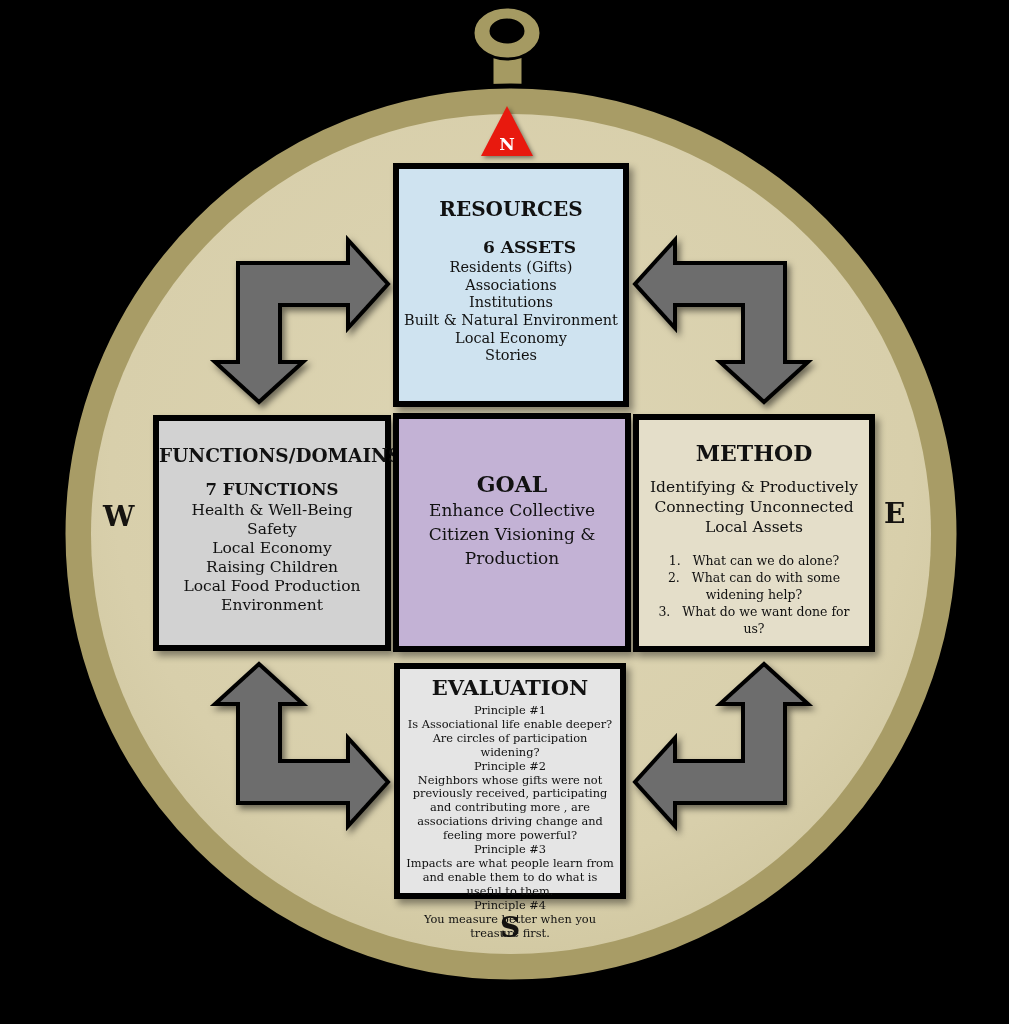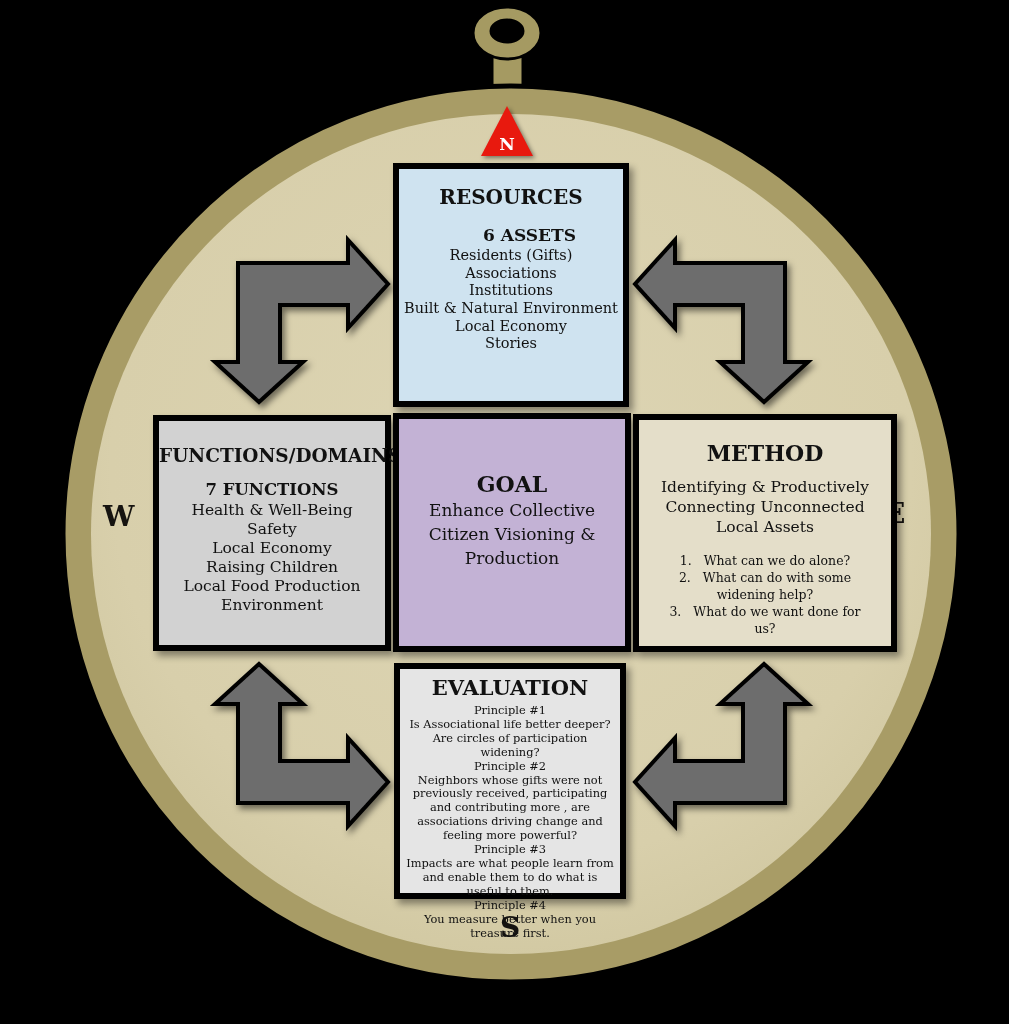--- a/index.html
+++ b/index.html
@@ -27,35 +27,35 @@
     color:#ffffff;font-weight:bold;font-size:17px;line-height:1;}
 
   
   .box{
     position:absolute;border:6px solid #000;box-sizing:border-box;
     text-align:center;box-shadow:4px 5px 7px rgba(0,0,0,0.4);
   }
   .box .title{font-weight:bold;margin:0;}
   .box .subtitle{font-weight:bold;}
 
-  .box-resources{left:393px;top:163px;width:236px;height:244px;background:#cfe3f0;padding-top:16px;}
+  .box-resources{left:393px;top:163px;width:236px;height:244px;background:#cfe3f0;padding-top:28px;}
   .box-resources .title{font-size:20px;margin-bottom:16px;}
   .box-resources .subtitle{font-size:17px;margin-bottom:2px;margin-left:37px;}
   .box-resources .line{font-size:14.5px;line-height:1.22;}
 
   .box-functions{left:153px;top:415px;width:238px;height:236px;background:#d2d2d2;padding-top:24px;}
   .box-functions .title{font-size:18.5px;margin-bottom:14px;}
   .box-functions .subtitle{font-size:16.5px;margin-bottom:2px;}
   .box-functions .line{font-size:15.5px;line-height:1.22;}
 
   .box-goal{left:393px;top:413px;width:238px;height:239px;background:#c3b2d5;padding:52px 18px 0 18px;}
   .box-goal .title{font-size:22px;margin-bottom:2px;}
   .box-goal .body{font-size:17px;line-height:1.4;}
 
-  .box-method{left:633px;top:414px;width:264px;height:238px;background:#e4dec9;padding:20px 8px 0 8px;}
+  .box-method{left:633px;top:414px;width:242px;height:238px;background:#e4dec9;padding:20px 8px 0 8px;}
   .box-method .title{font-size:22px;margin-bottom:12px;}
   .box-method .body{font-size:15.5px;line-height:1.28;}
   .box-method .questions{margin-top:16px;font-size:12.5px;line-height:1.35;padding:0 10px;}
   .box-method .q-num{margin-right:12px;}
 
   .box-evaluation{left:394px;top:663px;width:232px;height:236px;background:#e5e5e5;padding:6px 5px 0 5px;}
   .box-evaluation .title{font-size:21px;margin-bottom:4px;}
   .box-evaluation .line{font-size:11.4px;line-height:1.22;}
 </style>
 </head>
@@ -133,21 +133,21 @@
     <div class="questions">
       <div class="q"><span class="q-num">1.</span><span>What can we do alone?</span></div>
       <div class="q"><span class="q-num">2.</span><span>What can do with some widening help?</span></div>
       <div class="q"><span class="q-num">3.</span><span>What do we want done for us?</span></div>
     </div>
   </div>
 
   <div class="box box-evaluation">
     <div class="title">EVALUATION</div>
     <div class="line">Principle #1</div>
-    <div class="line">Is Associational life better deeper?</div>
+    <div class="line">Is Associational life enable deeper?</div>
     <div class="line">Are circles of participation widening?</div>
     <div class="line">Principle #2</div>
     <div class="line">Neighbors whose gifts were not previously received, participating and contributing more , are associations driving change and feeling more powerful?</div>
     <div class="line">Principle #3</div>
     <div class="line">Impacts are what people learn from and enable them to do what is useful to them.</div>
     <div class="line">Principle #4</div>
     <div class="line">You measure better when you treasure first.</div>
   </div>
 
 </div>

